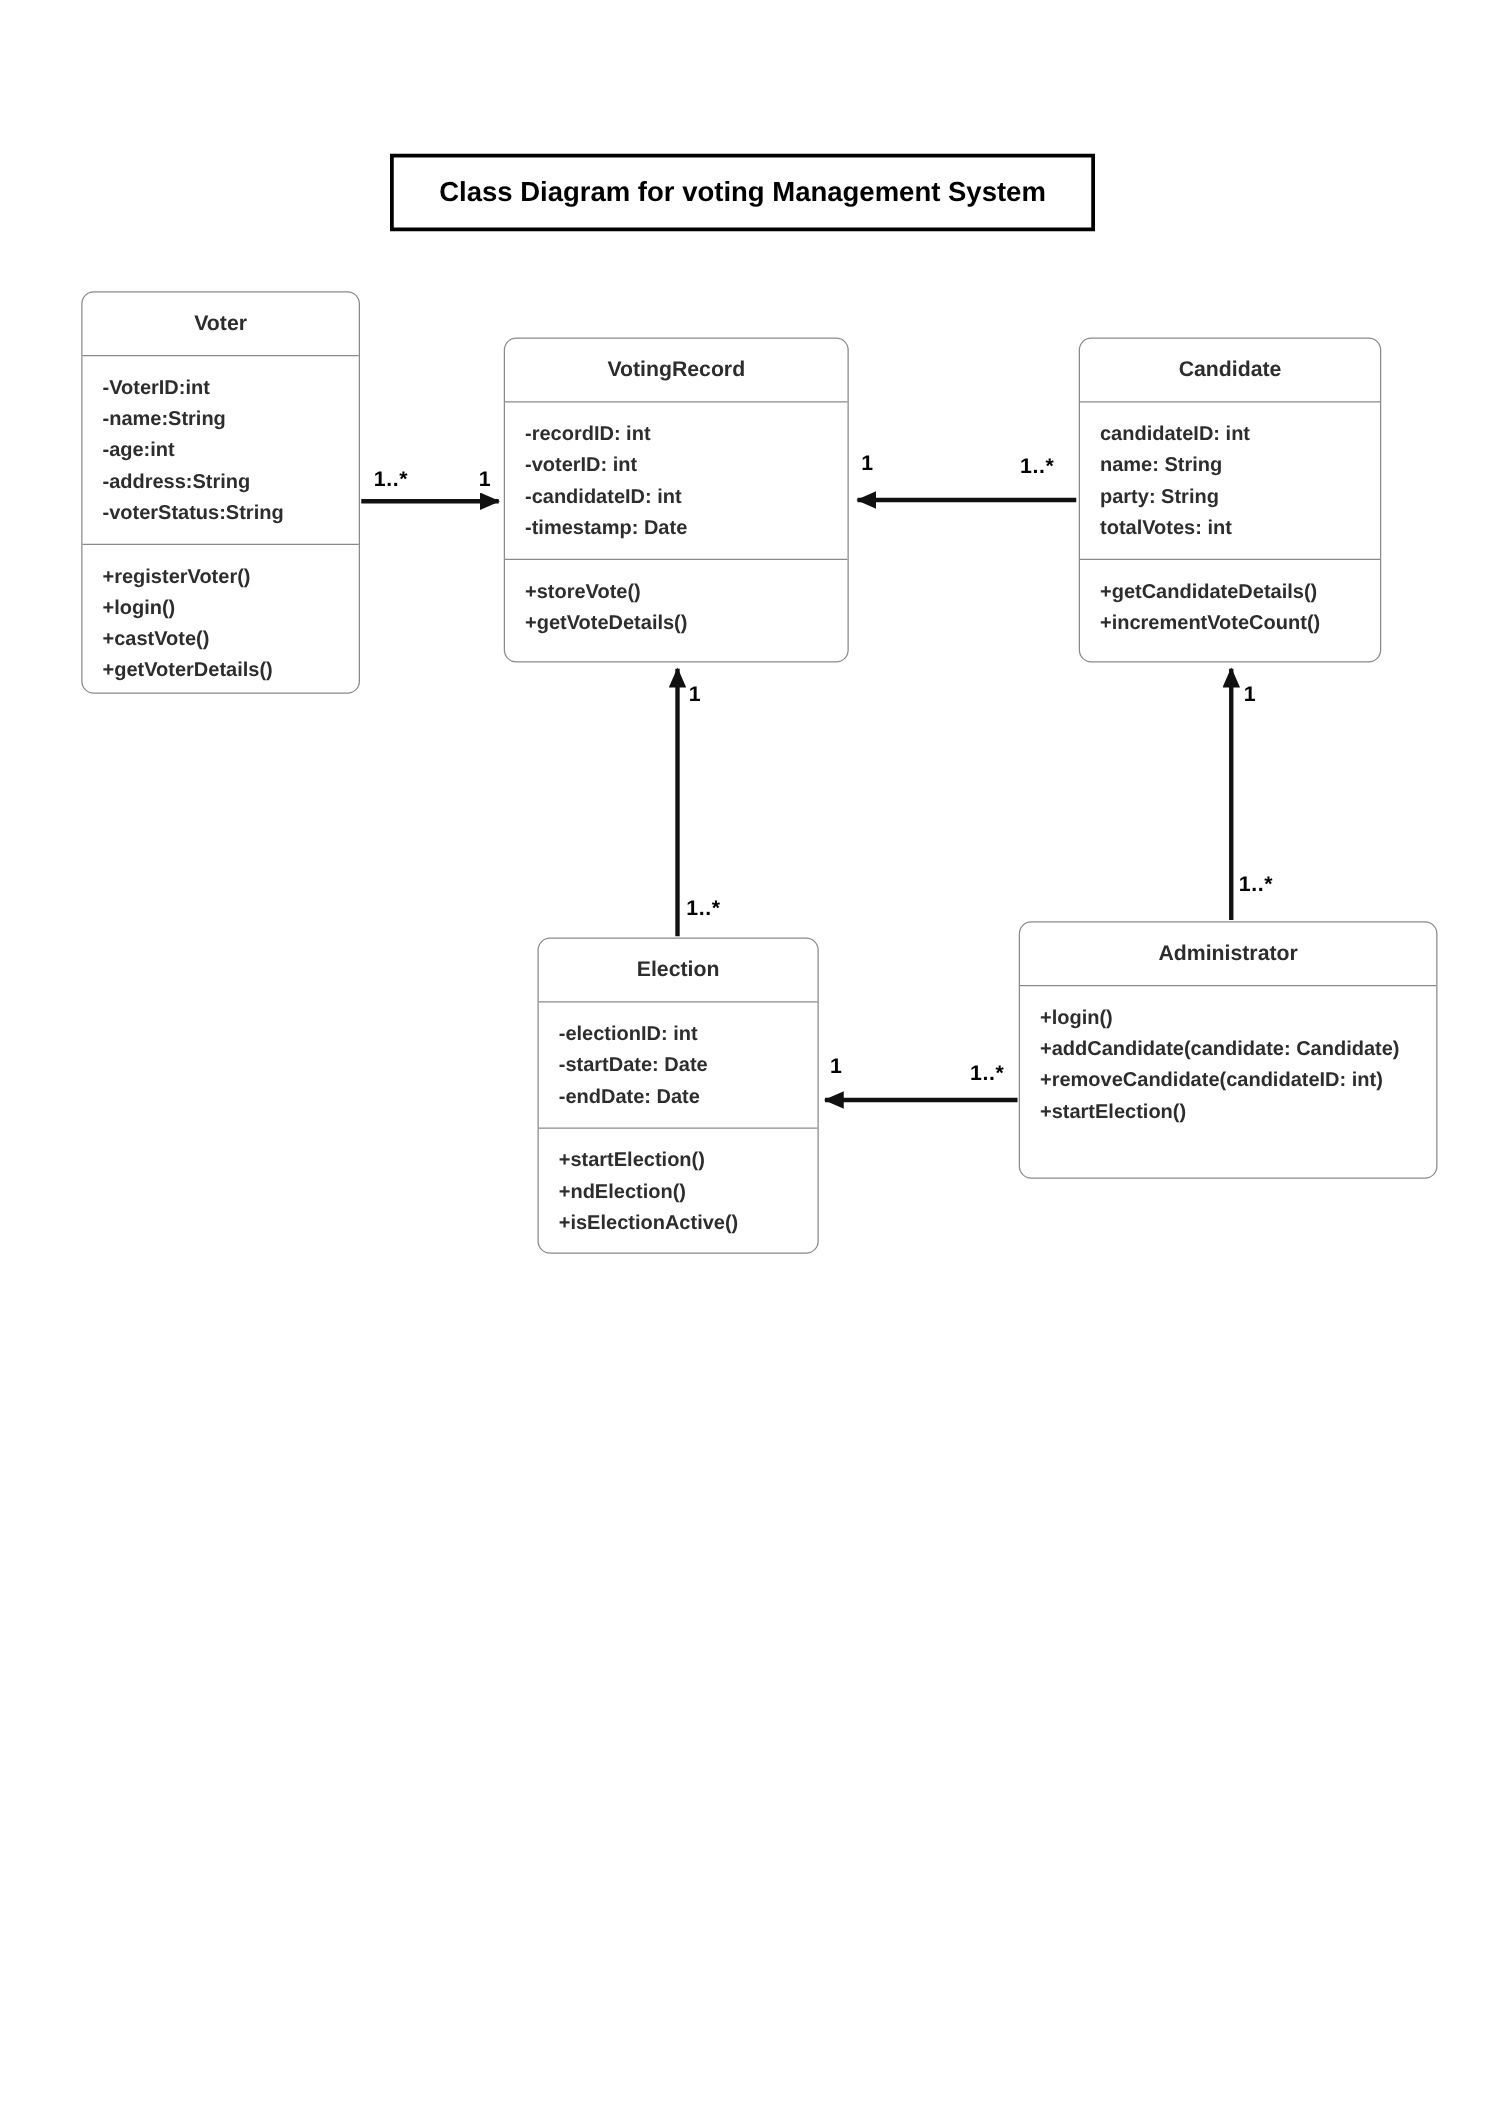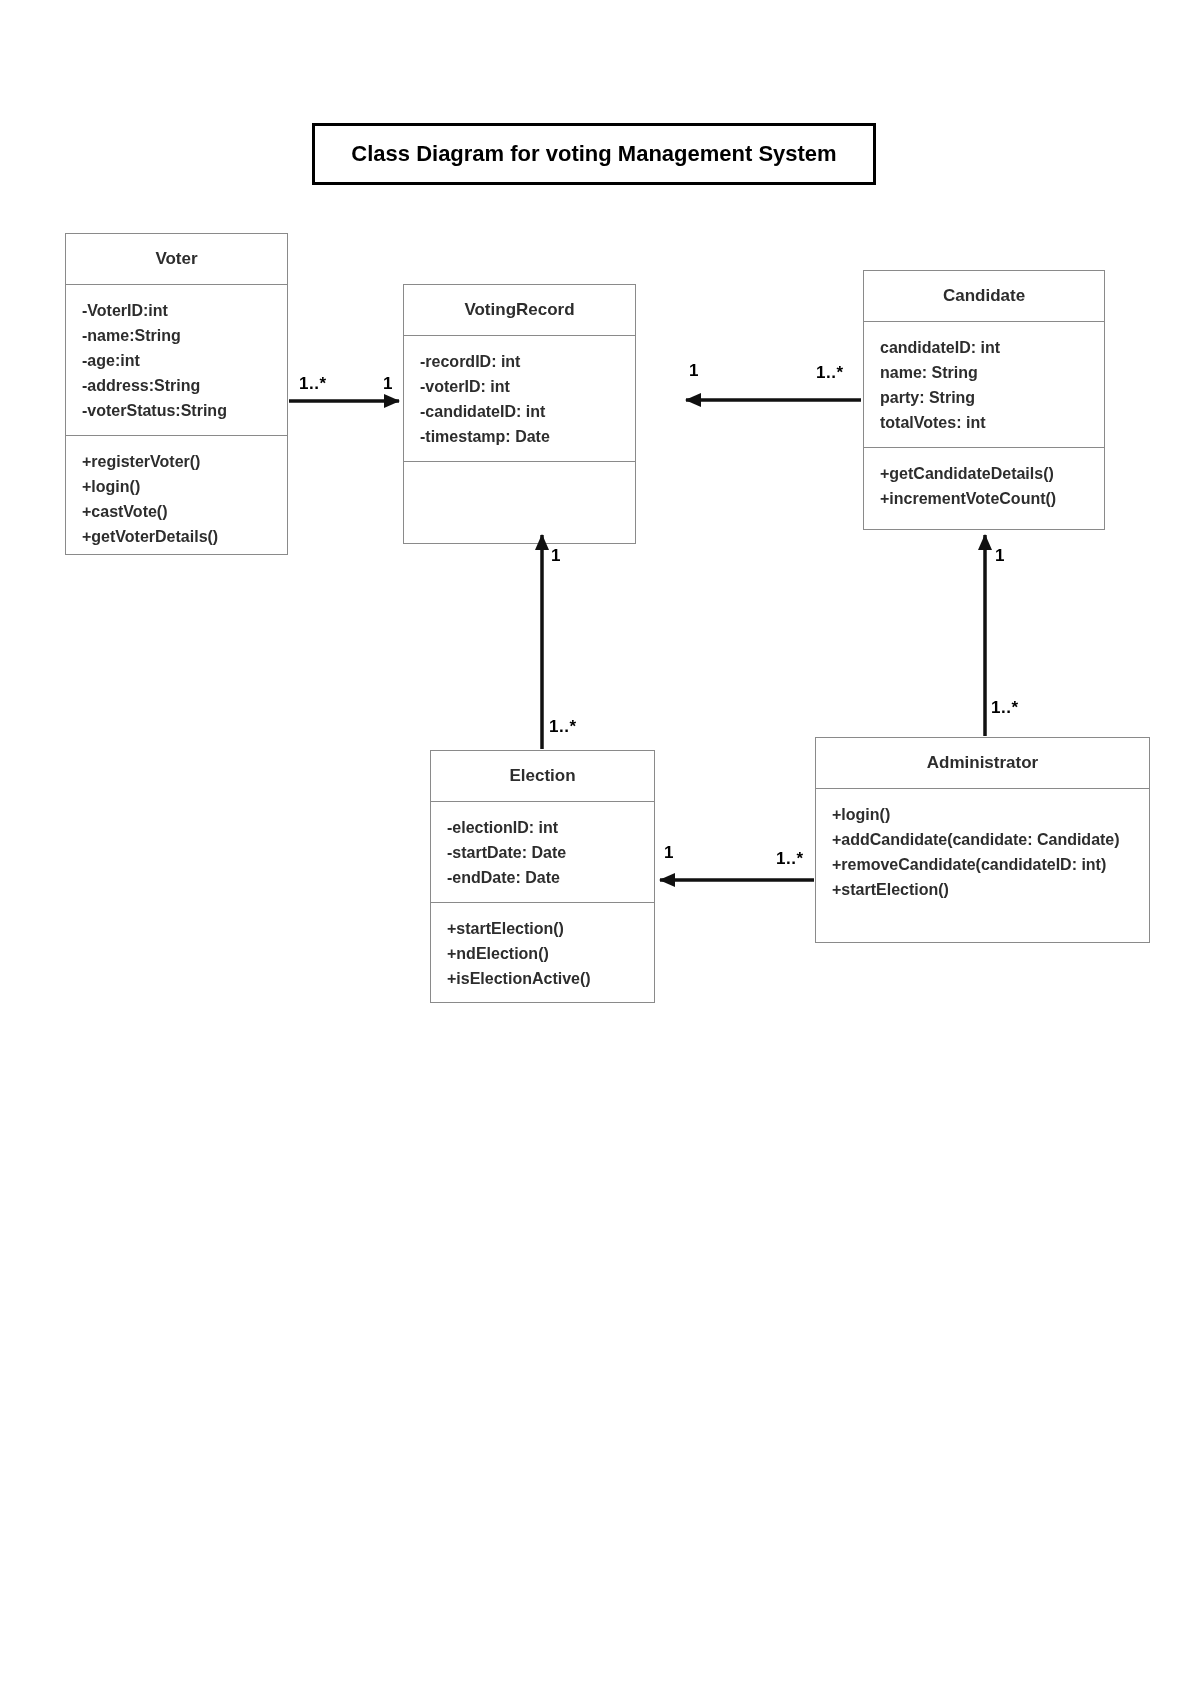--- a/index.html
+++ b/index.html
@@ -17,32 +17,32 @@
   
   #title-box{
     position:absolute;left:312px;top:123px;width:558px;height:56px;
     border:3px solid var(--title-border);background:#fff;
     display:flex;align-items:center;justify-content:center;
   }
   #title-box span{font-size:22px;font-weight:bold;color:#000;white-space:nowrap;}
   
   .uml-class{
     position:absolute;background:#fff;border:1.6px solid var(--box-border);
-    border-radius:0;box-sizing:border-box;display:flex;flex-direction:column;
+    border-radius:10px;box-sizing:border-box;display:flex;flex-direction:column;
   }
   .uml-head{
     height:50px;flex:0 0 auto;display:flex;align-items:center;justify-content:center;
     font-size:17px;font-weight:bold;border-bottom:1.6px solid var(--box-border);
     color:var(--text);
   }
   .uml-attrs{flex:0 0 auto;padding:13px 8px 12px 16px;border-bottom:1.6px solid var(--box-border);}
   .uml-methods{flex:1 1 auto;padding:13px 8px 12px 16px;}
   .row{font-size:16px;font-weight:bold;line-height:25px;white-space:nowrap;color:var(--text);}
   #box-voter{left:65px;top:233px;width:223px;height:322px;}
-  #box-votingrecord{left:403px;top:284px;width:233px;height:260px;}
+  #box-votingrecord{left:403px;top:270px;width:276px;height:260px;}
   #box-candidate{left:863px;top:270px;width:242px;height:260px;}
   #box-election{left:430px;top:750px;width:225px;height:253px;}
   #box-administrator{left:815px;top:737px;width:335px;height:206px;}
   
   #arrows{position:absolute;left:0;top:0;width:1200px;height:1694px;pointer-events:none;}
   .assoc{stroke:var(--arrow);stroke-width:3.5;}
   #arrowhead path{fill:var(--arrow);}
   
   .mult{
     position:absolute;font-size:17px;font-weight:bold;color:#000;
@@ -80,20 +80,24 @@
       </div>
   </div>
 
   <div class="uml-class" id="box-votingrecord">
     <div class="uml-head">VotingRecord</div>
     <div class="uml-attrs">
         <div class="row">-recordID: int</div>
         <div class="row">-voterID: int</div>
         <div class="row">-candidateID: int</div>
         <div class="row">-timestamp: Date</div>
+      </div>
+    <div class="uml-methods">
+        <div class="row">+storeVote()</div>
+        <div class="row">+getVoteDetails()</div>
       </div>
   </div>
 
   <div class="uml-class" id="box-election">
     <div class="uml-head">Election</div>
     <div class="uml-attrs">
         <div class="row">-electionID: int</div>
         <div class="row">-startDate: Date</div>
         <div class="row">-endDate: Date</div>
       </div>

